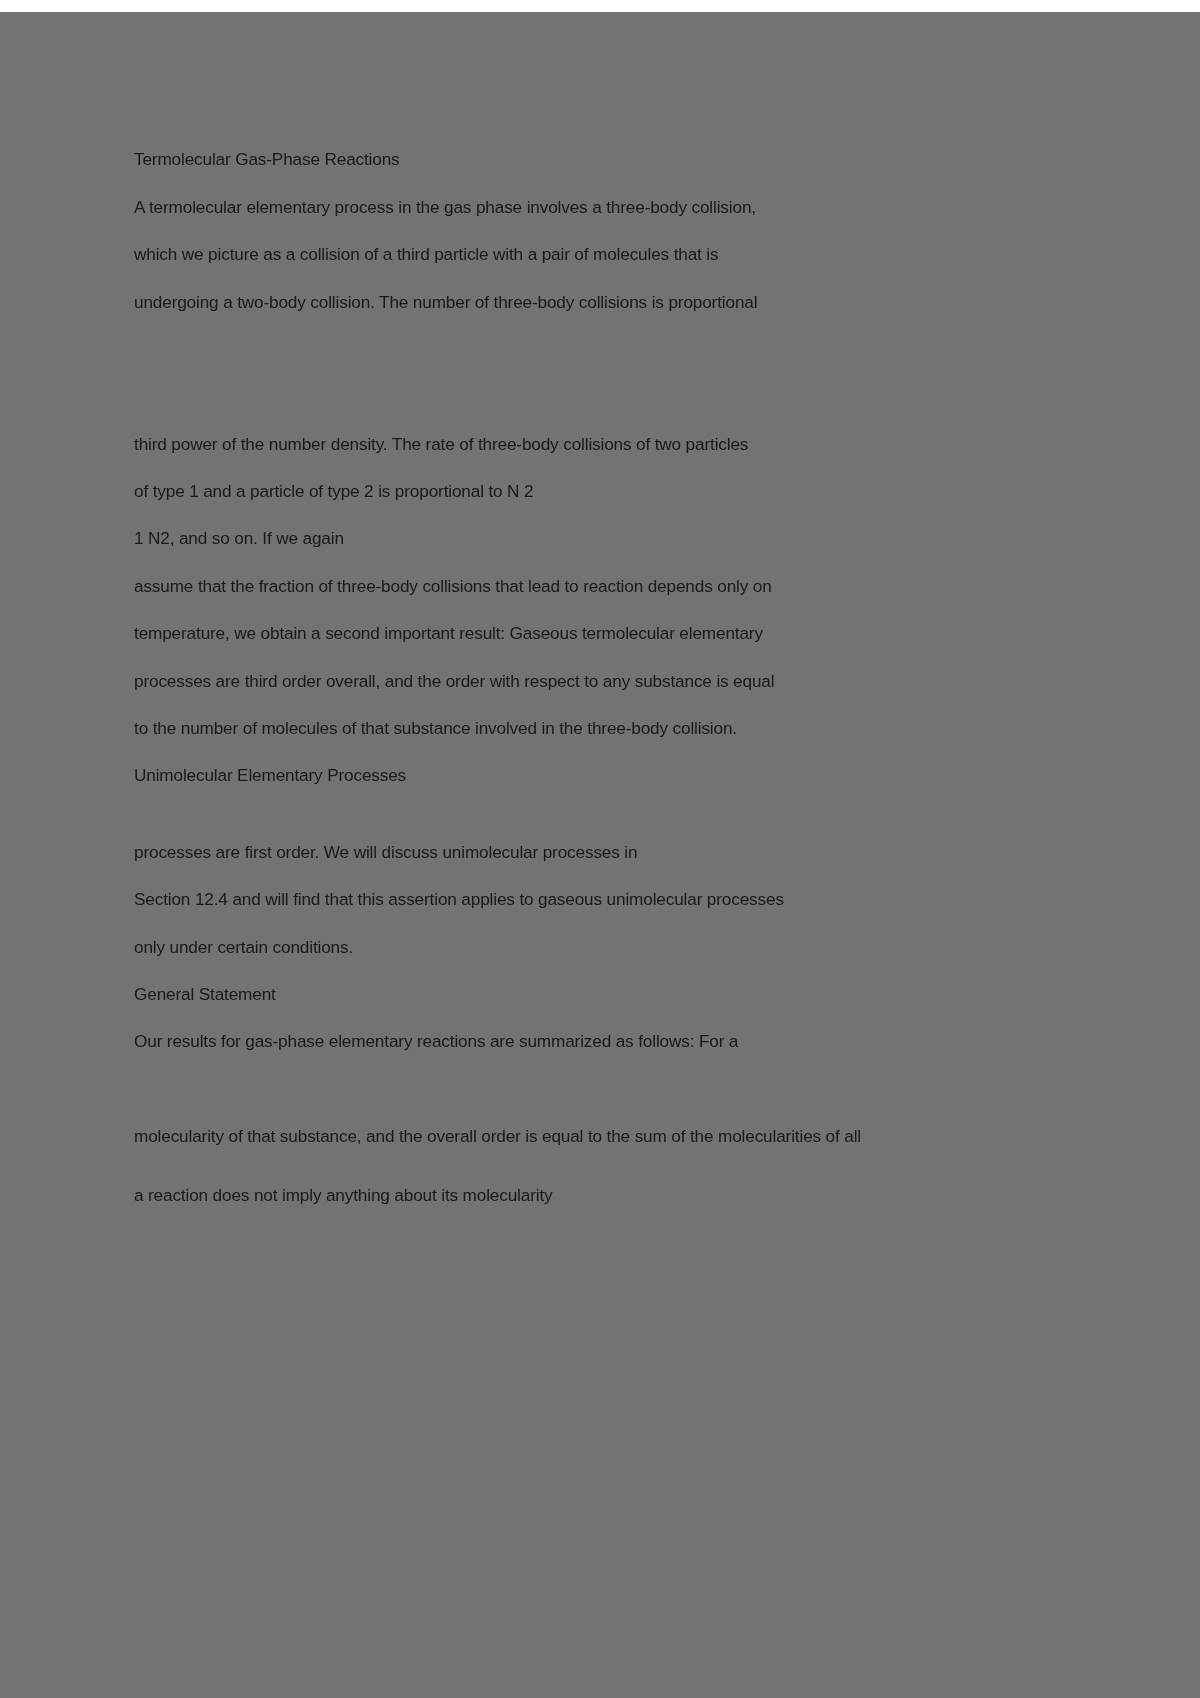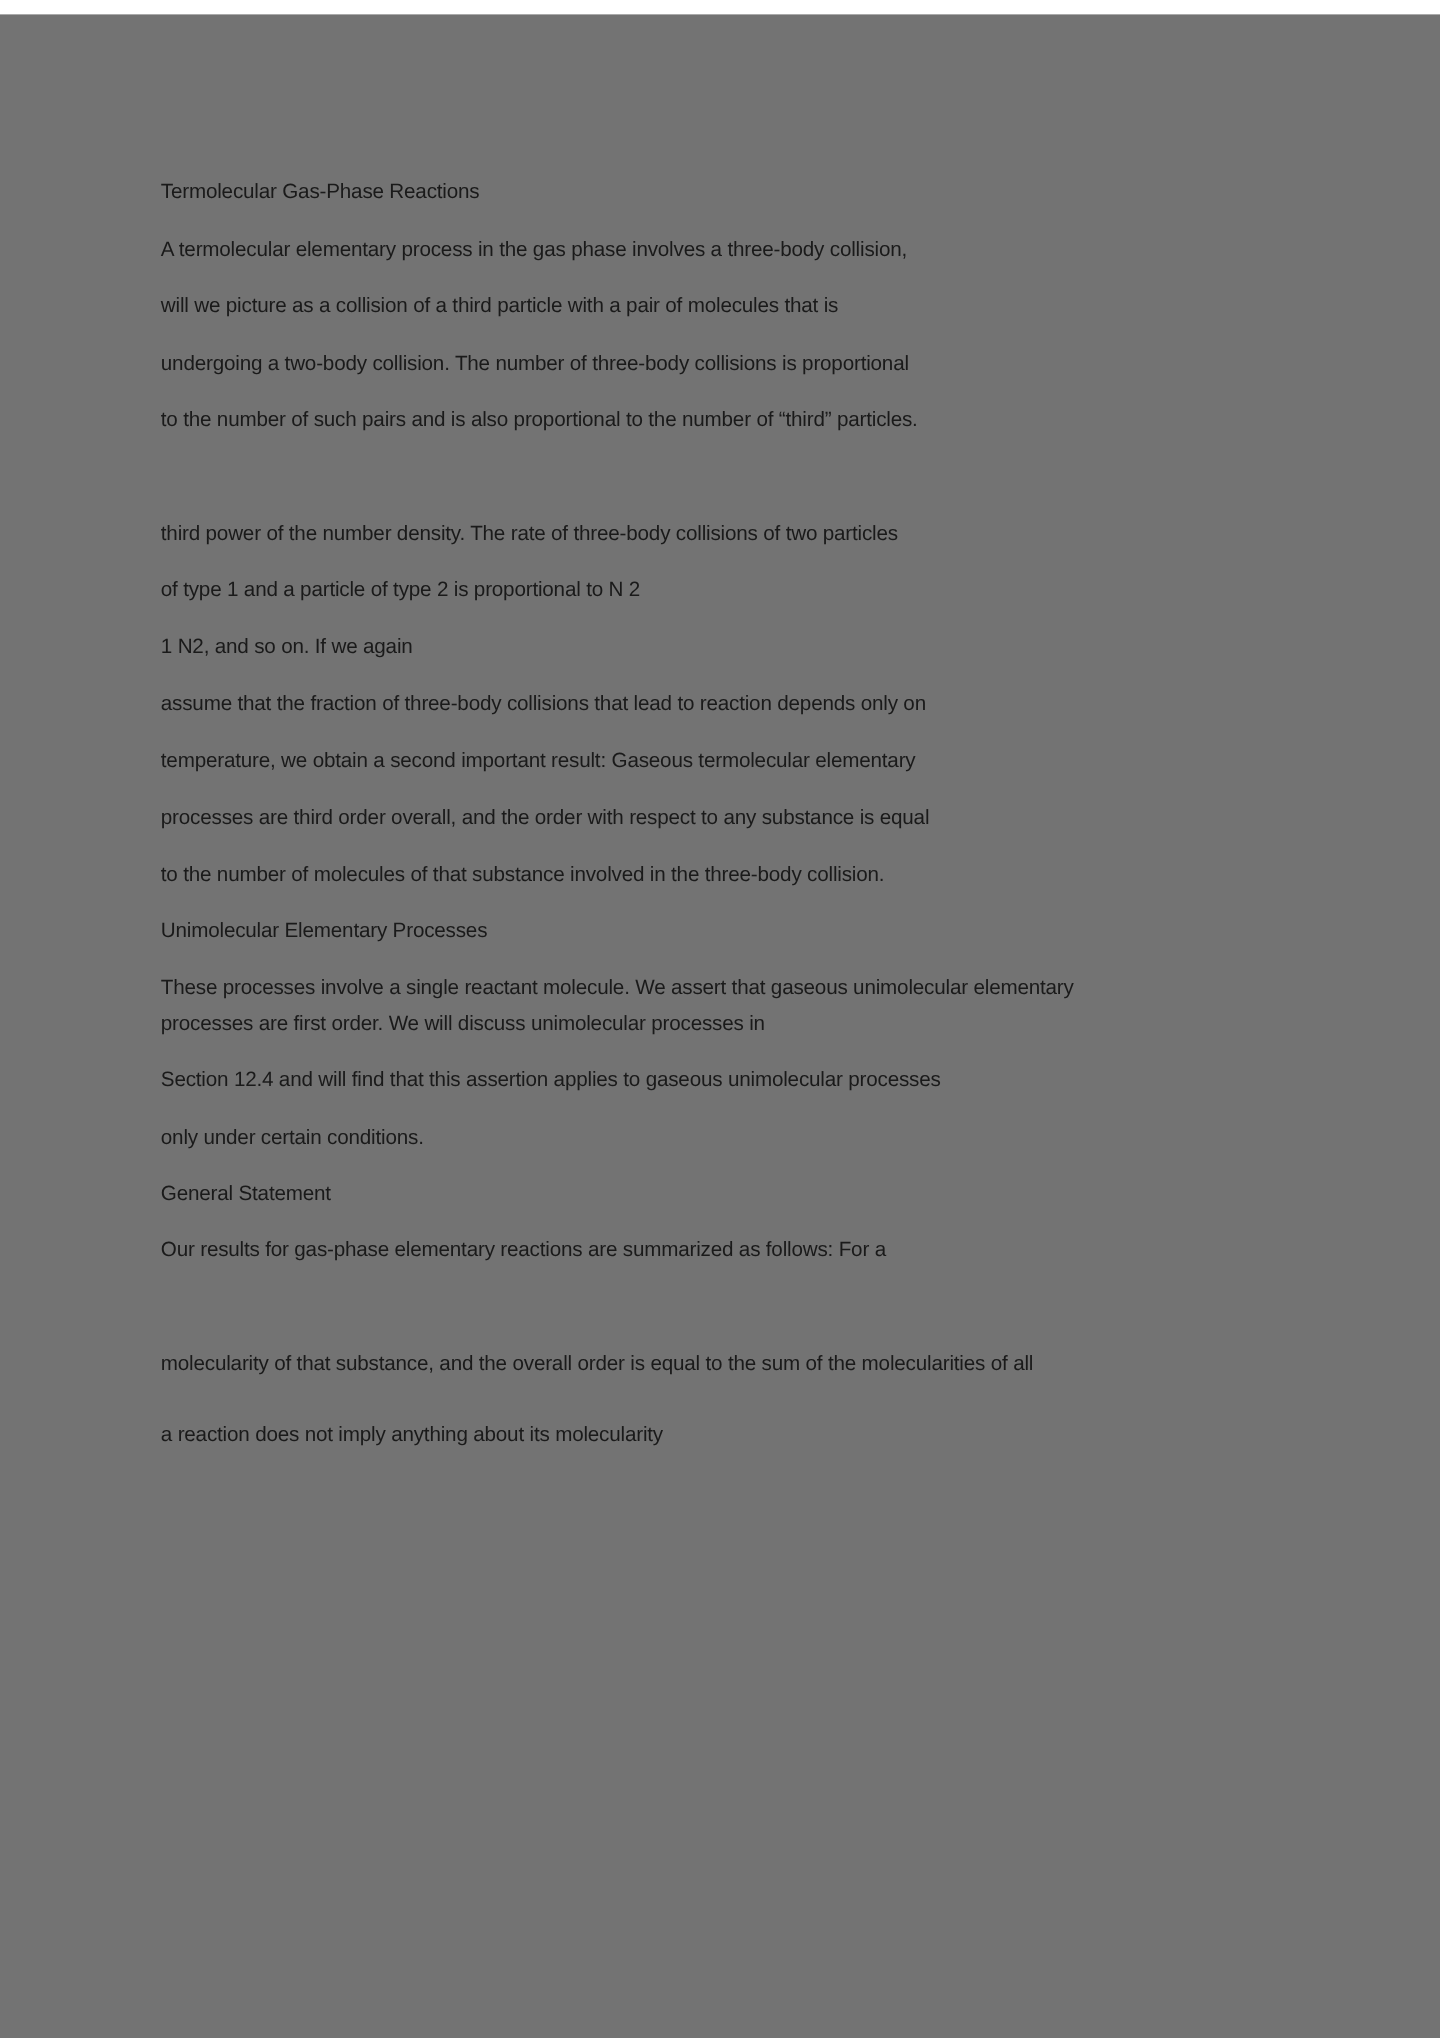--- a/index.html
+++ b/index.html
@@ -36,33 +36,31 @@
       color: #1a1a1a;
     }
   </style>
 </head>
 <body>
 
 <div class="page">
 
   <div class="line heading" style="top:136px">Termolecular Gas-Phase Reactions</div>
   <div class="line" style="top:184px">A termolecular elementary process in the gas phase involves a three-body collision,</div>
-  <div class="line" style="top:231px">will we picture as a collision of a third particle with a pair of molecules that is</div>
+  <div class="line" style="top:231px">which we picture as a collision of a third particle with a pair of molecules that is</div>
   <div class="line" style="top:279px">undergoing a two-body collision. The number of three-body collisions is proportional</div>
-  <div class="line" style="top:326px">to the number of such pairs and is also proportional to the number of “third” particles.</div>
   <div class="line" style="top:421px">third power of the number density. The rate of three-body collisions of two particles</div>
   <div class="line" style="top:468px">of type 1 and a particle of type 2 is proportional to N 2</div>
   <div class="line" style="top:515px">1 N2, and so on. If we again</div>
   <div class="line" style="top:563px">assume that the fraction of three-body collisions that lead to reaction depends only on</div>
   <div class="line" style="top:610px">temperature, we obtain a second important result: Gaseous termolecular elementary</div>
   <div class="line" style="top:658px">processes are third order overall, and the order with respect to any substance is equal</div>
   <div class="line" style="top:705px">to the number of molecules of that substance involved in the three-body collision.</div>
 
   <div class="line heading" style="top:752px">Unimolecular Elementary Processes</div>
-  <div class="line" style="top:799px">These processes involve a single reactant molecule. We assert that gaseous unimolecular elementary</div>
   <div class="line" style="top:829px">processes are first order. We will discuss unimolecular processes in</div>
   <div class="line" style="top:876px">Section 12.4 and will find that this assertion applies to gaseous unimolecular processes</div>
   <div class="line" style="top:924px">only under certain conditions.</div>
 
   <div class="line heading" style="top:971px">General Statement</div>
   <div class="line" style="top:1018px">Our results for gas-phase elementary reactions are summarized as follows: For a</div>
   <div class="line" style="top:1113px">molecularity of that substance, and the overall order is equal to the sum of the molecularities of all</div>
   <div class="line" style="top:1172px">a reaction does not imply anything about its molecularity</div>
 
 </div>

